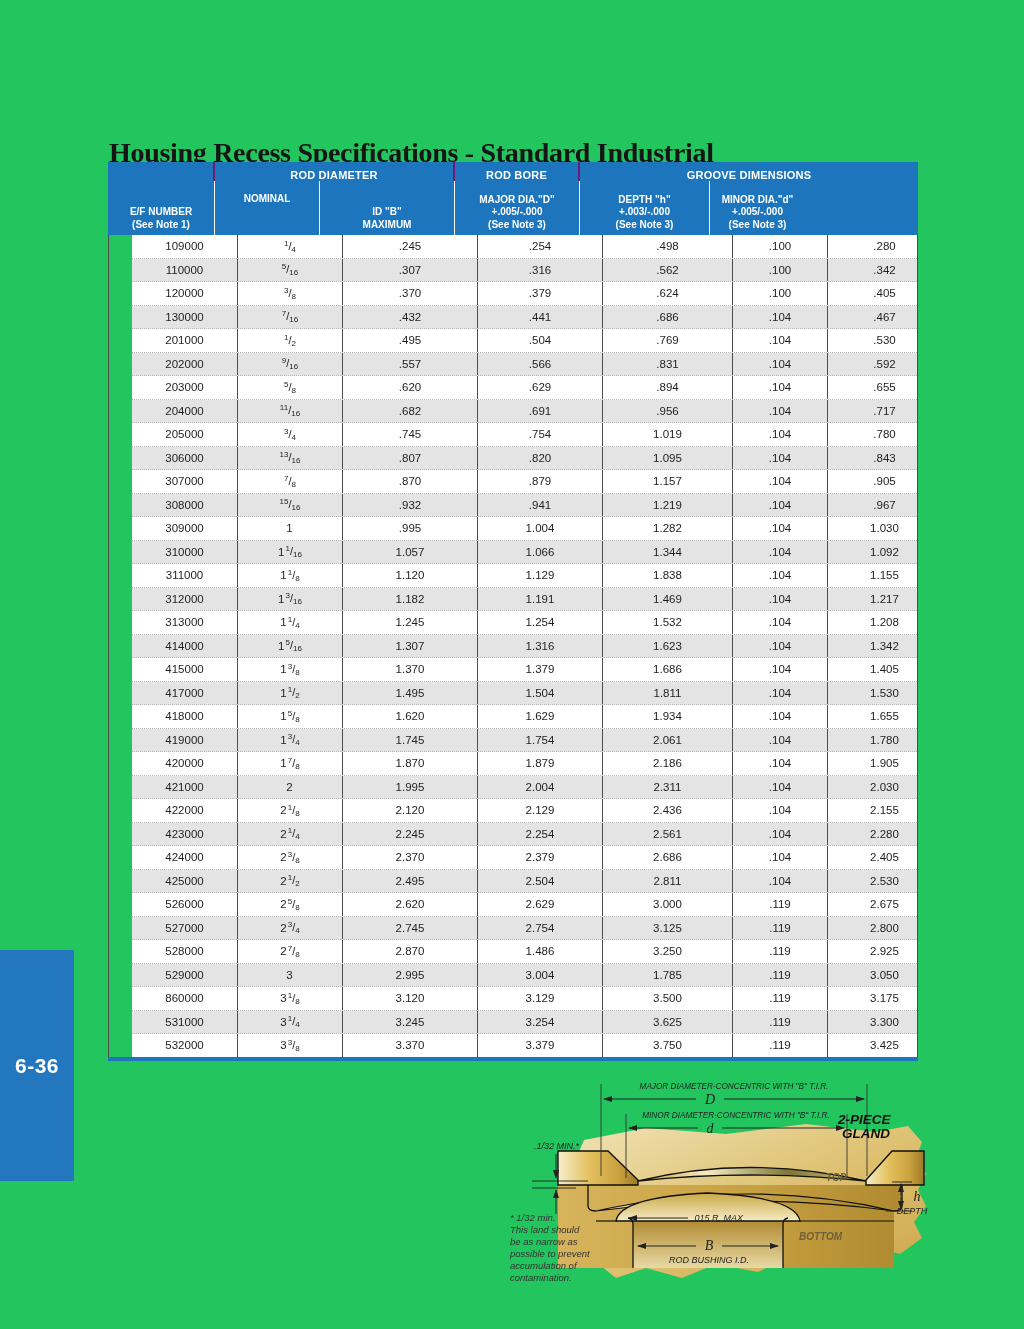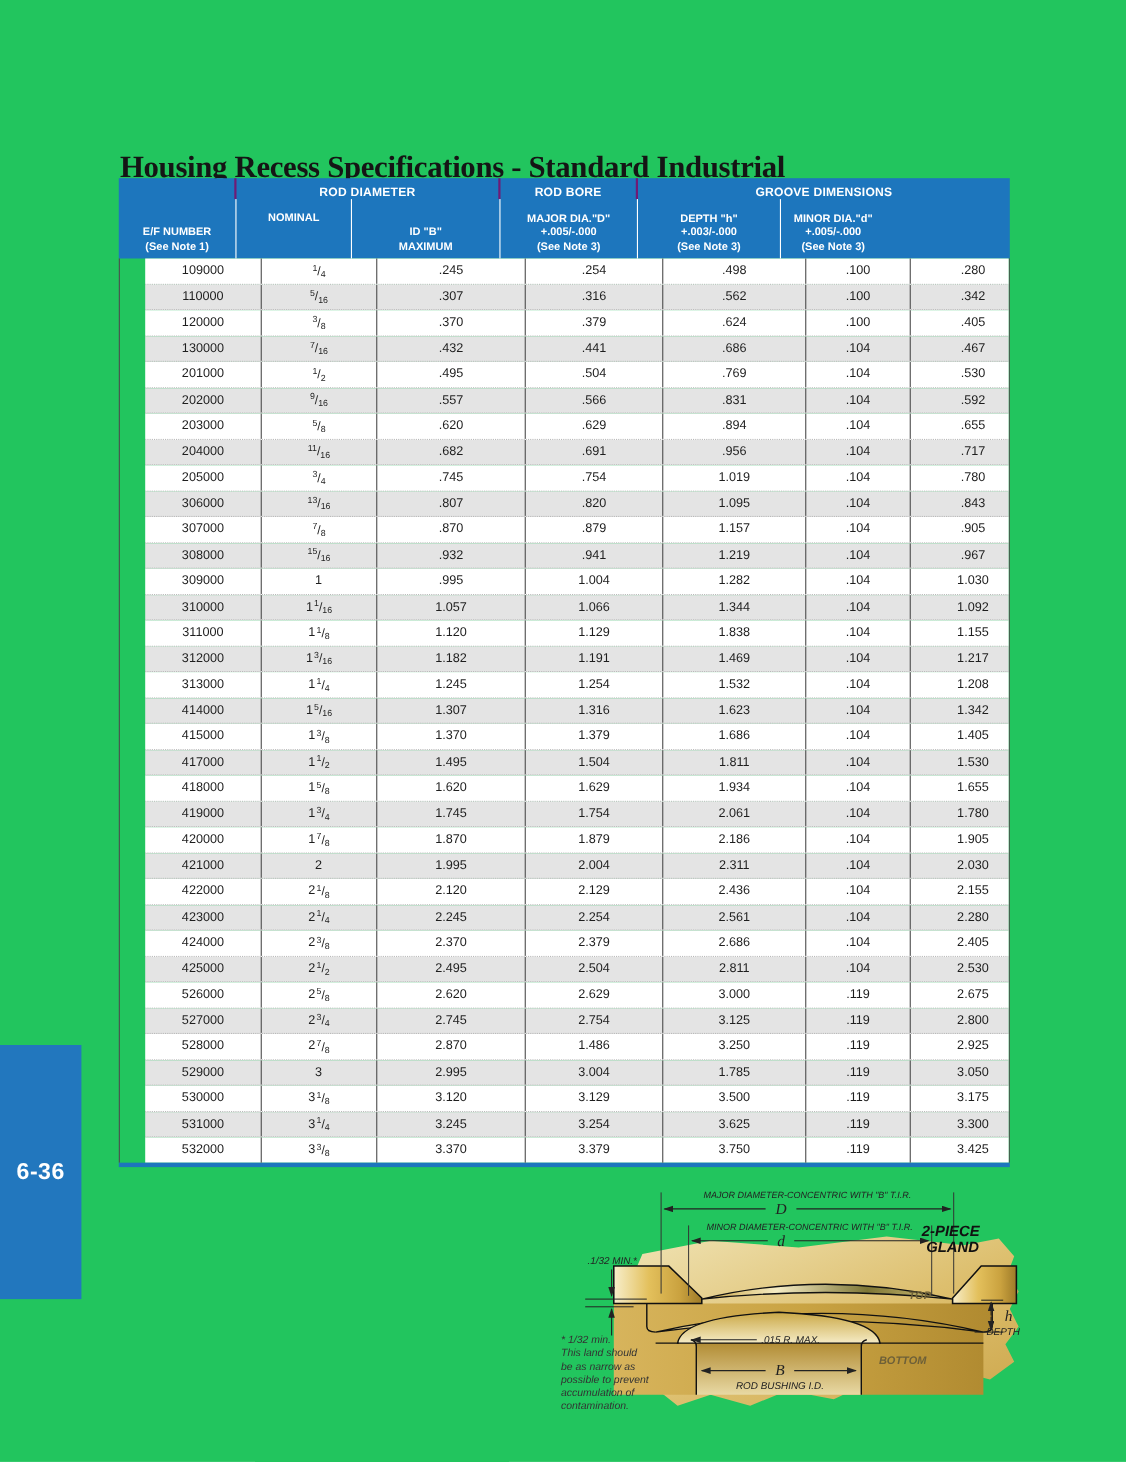--- a/index.html
+++ b/index.html
@@ -453,21 +453,21 @@
           <div class="tcell">
             <span class="whole">3</span>
           </div>
           <div class="tcell">2.995</div>
           <div class="tcell">3.004</div>
           <div class="tcell">1.785</div>
           <div class="tcell">.119</div>
           <div class="tcell">3.050</div>
         </div>
         <div class="trow">
-          <div class="tcell">530000</div>
+          <div class="tcell">860000</div>
           <div class="tcell">
             <span class="whole">3</span>
             <span class="fr"><sup>1</sup><span class="sl">/</span><sub>8</sub></span>
           </div>
           <div class="tcell">3.120</div>
           <div class="tcell">3.129</div>
           <div class="tcell">3.500</div>
           <div class="tcell">.119</div>
           <div class="tcell">3.175</div>
         </div>

